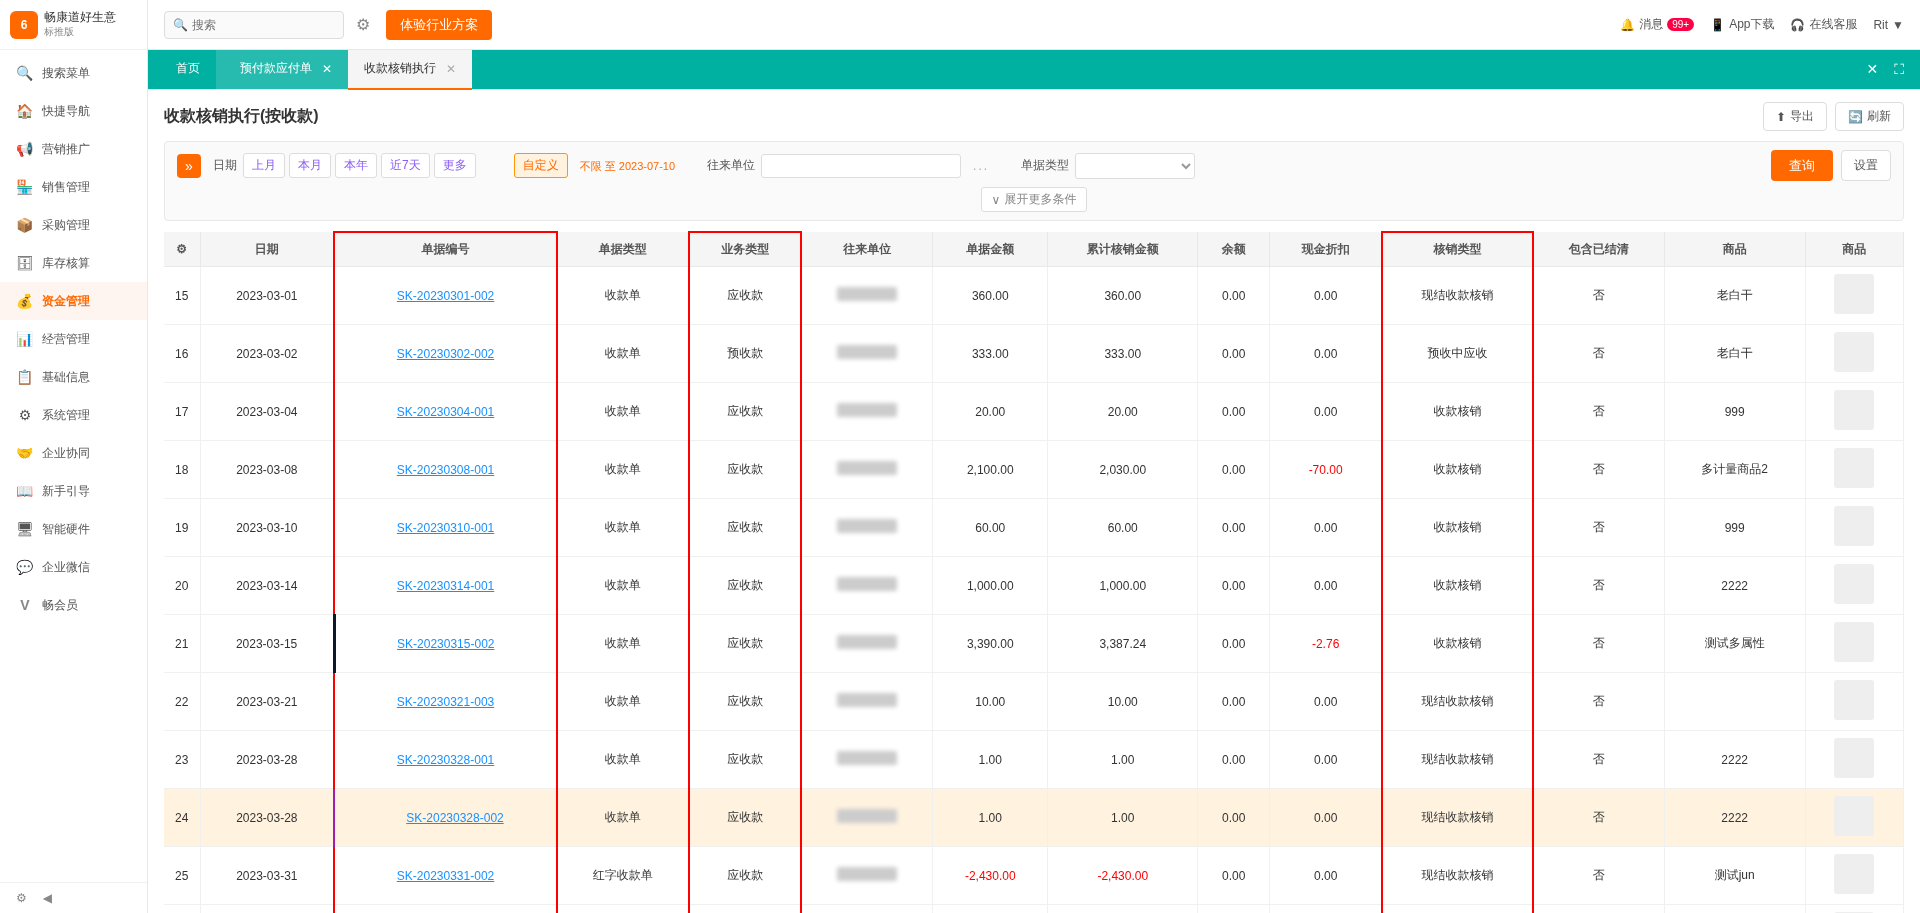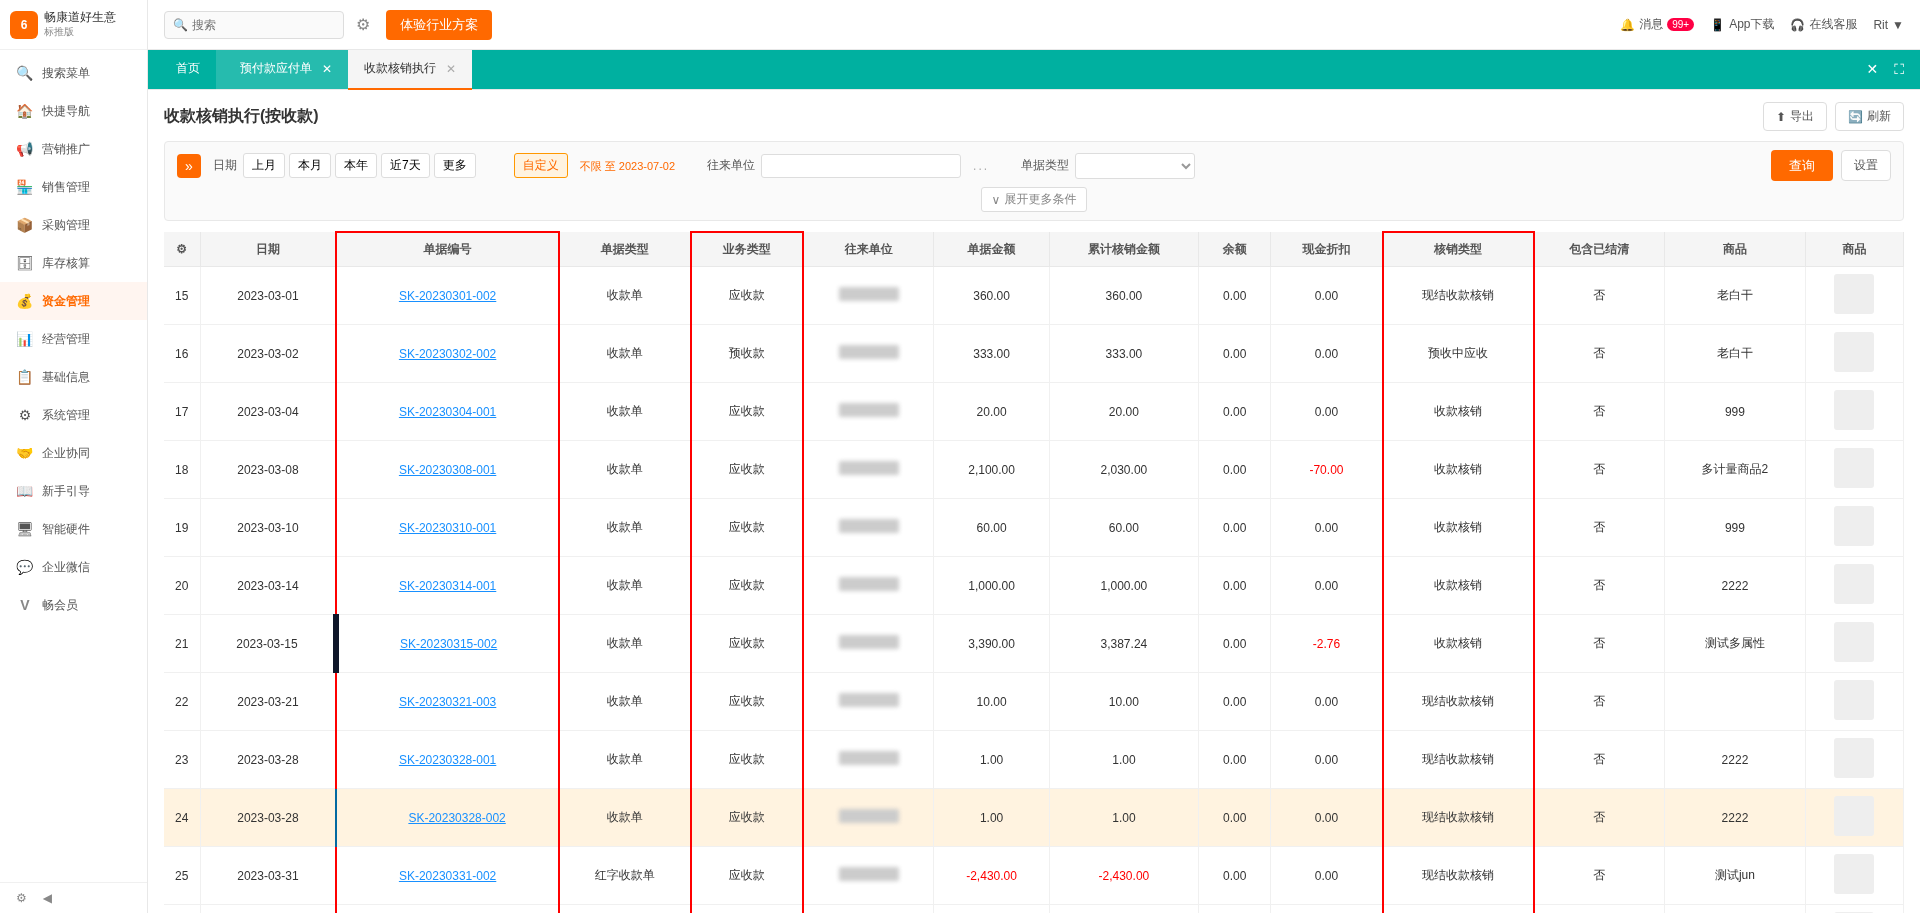--- a/index.html
+++ b/index.html
@@ -48,21 +48,21 @@
     .btn-export { border: 1px solid #ddd; background: #fff; color: #555; border-radius: 4px; padding: 5px 12px; cursor: pointer; display: flex; align-items: center; gap: 4px; }
     .btn-refresh { border: 1px solid #ddd; background: #fff; color: #555; border-radius: 4px; padding: 5px 12px; cursor: pointer; display: flex; align-items: center; gap: 4px; }
 
     
     .filter-bar { background: #fafafa; border: 1px solid #e8e8e8; border-radius: 4px; padding: 8px 12px; margin-bottom: 10px; }
     .filter-row { display: flex; align-items: center; gap: 12px; flex-wrap: wrap; }
     .filter-toggle { background: #ff6900; color: #fff; border: none; border-radius: 4px; width: 24px; height: 24px; cursor: pointer; display: flex; align-items: center; justify-content: center; font-size: 14px; }
     .filter-item { display: flex; align-items: center; gap: 6px; }
     .filter-label { color: #555; white-space: nowrap; }
     .filter-date-btns { display: flex; gap: 4px; }
-    .filter-date-btn { border: 1px solid #ddd; background: #fff; border-radius: 3px; padding: 3px 8px; cursor: pointer; color: #000000; }
+    .filter-date-btn { border: 1px solid #ddd; background: #fff; border-radius: 3px; padding: 3px 8px; cursor: pointer; color: #8b5cf6; }
     .filter-date-btn.custom { background: #fff3e0; border-color: #ff9800; color: #ff6900; margin-left: 34px; }
     .filter-date-range { color: #ff6900; font-size: 11px; margin-top: 2px; }
     .filter-input { border: 1px solid #ddd; border-radius: 3px; padding: 4px 8px; min-width: 160px; color: #999; }
     .filter-select { border: 1px solid #ddd; border-radius: 3px; padding: 4px 24px 4px 8px; color: #999; background: #fff; min-width: 120px; }
     .filter-dots { color: #aaa; letter-spacing: 2px; cursor: pointer; }
     .btn-query { background: #ff6900; color: #fff; border: none; border-radius: 4px; padding: 6px 18px; cursor: pointer; font-size: 13px; }
     .btn-setting { border: 1px solid #ddd; background: #fff; color: #555; border-radius: 4px; padding: 6px 12px; cursor: pointer; }
     .filter-expand { display: flex; align-items: center; gap: 4px; color: #888; cursor: pointer; border: 1px solid #ddd; background: #fff; border-radius: 3px; padding: 3px 10px; font-size: 12px; }
     table { width: 100%; border-collapse: collapse; font-size: 12px; }
     thead tr { background: #f5f5f5; }
@@ -234,21 +234,21 @@
               <button class="filter-date-btn">上月</button>
               <button class="filter-date-btn">本月</button>
               <button class="filter-date-btn">本年</button>
               <button class="filter-date-btn">近7天</button>
               <button class="filter-date-btn">更多</button>
               <button class="filter-date-btn custom">自定义</button>
             </div>
           </div>
           <div style="display:flex;flex-direction:column;">
             <div></div>
-            <div class="filter-date-range">不限 至 2023-07-02</div>
+            <div class="filter-date-range">不限 至 2023-07-10</div>
           </div>
           <div class="filter-item" style="margin-left:20px;">
             <span class="filter-label">往来单位</span>
             <input class="filter-input" style="min-width: 200px;">
           </div>
           <span class="filter-dots">...</span>
           <div class="filter-item" style="margin-left:20px;">
             <span class="filter-label">单据类型</span>
             <select class="filter-select">
               <option></option>
@@ -380,21 +380,21 @@
     <td>0.00</td>
     <td style="">0.00</td>
     <td style="border-left:2px solid #f00;border-right:2px solid #f00;">收款核销</td>
     <td>否</td>
     <td>2222</td>
     <td><div style="width:40px;height:40px;background:#eee;border-radius:3px;display:inline-block;"></div></td>
   </tr>
               <tr>
     <td>21</td>
     <td>2023-03-15</td>
-    <td style="border-left:6px solid #0f172a;border-right:2px solid #f00;"><span class="link-cell">SK-20230315-002</span></td>
+    <td style="border-left:3px solid #0f172a;border-right:2px solid #f00;"><span class="link-cell">SK-20230315-002</span></td>
     <td>收款单</td>
     <td style="border-left:2px solid #f00;border-right:2px solid #f00;">应收款</td>
     <td><span class="blurred"></span></td>
     <td style="">3,390.00</td>
     <td style="">3,387.24</td>
     <td>0.00</td>
     <td style="color:#f00;">-2.76</td>
     <td style="border-left:2px solid #f00;border-right:2px solid #f00;">收款核销</td>
     <td>否</td>
     <td>测试多属性</td>
@@ -428,21 +428,21 @@
     <td>0.00</td>
     <td style="">0.00</td>
     <td style="border-left:2px solid #f00;border-right:2px solid #f00;">现结收款核销</td>
     <td>否</td>
     <td>2222</td>
     <td><div style="width:40px;height:40px;background:#eee;border-radius:3px;display:inline-block;"></div></td>
   </tr>
               <tr class="highlighted">
     <td>24</td>
     <td>2023-03-28</td>
-    <td style="border-left:2px solid #0369a1;border-right:2px solid #f00;padding-left:29px;"><span class="link-cell">SK-20230328-002</span></td>
+    <td style="border-left:2px solid #a21caf;border-right:2px solid #f00;padding-left:29px;"><span class="link-cell">SK-20230328-002</span></td>
     <td>收款单</td>
     <td style="border-left:2px solid #f00;border-right:2px solid #f00;">应收款</td>
     <td><span class="blurred"></span></td>
     <td style="">1.00</td>
     <td style="">1.00</td>
     <td>0.00</td>
     <td style="">0.00</td>
     <td style="border-left:2px solid #f00;border-right:2px solid #f00;">现结收款核销</td>
     <td>否</td>
     <td>2222</td>

